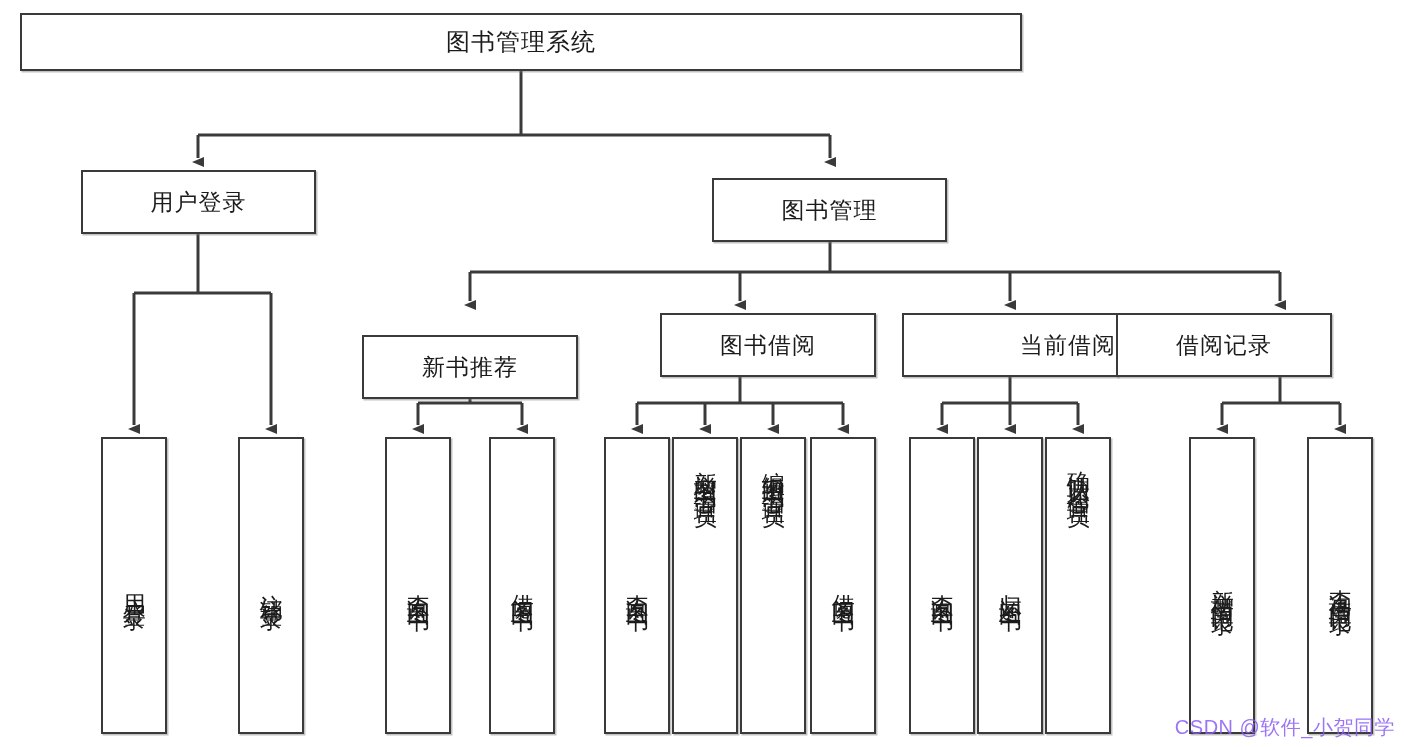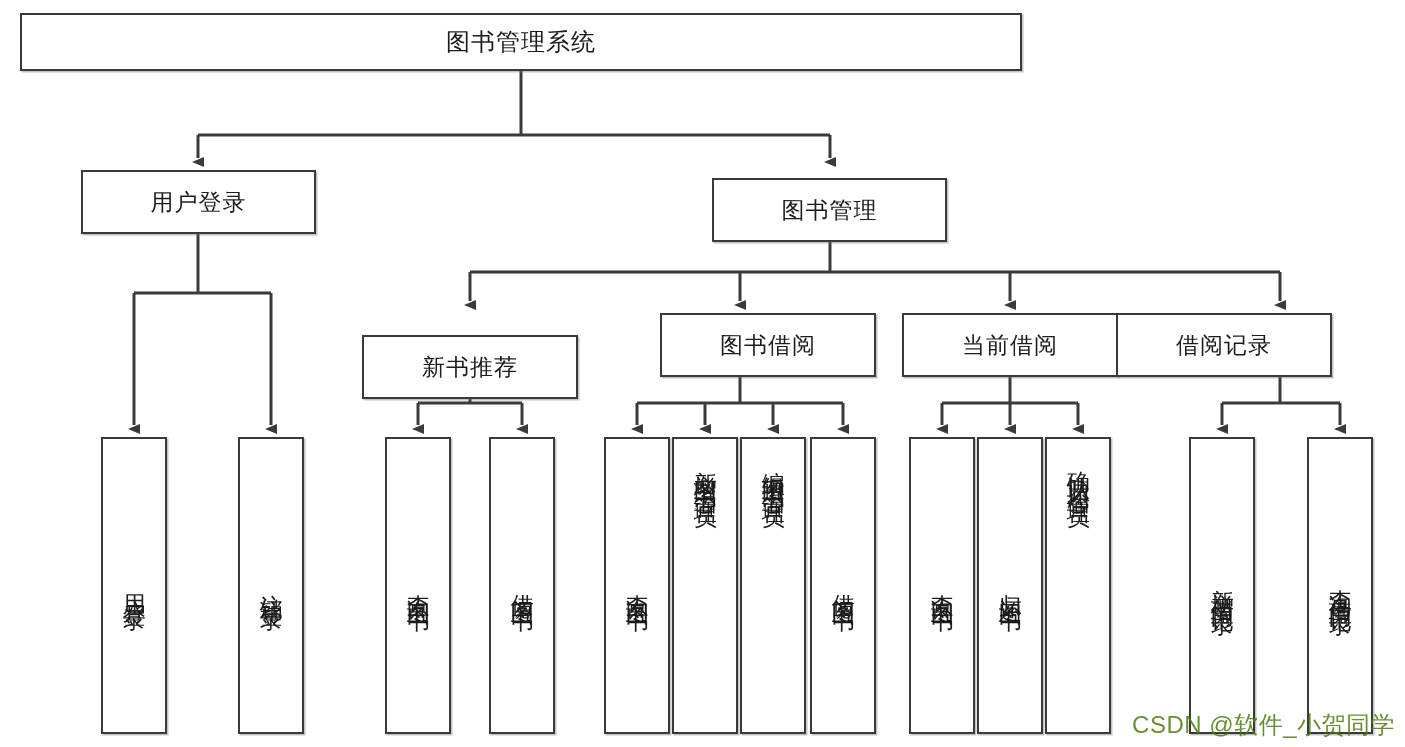--- a/index.html
+++ b/index.html
@@ -61,22 +61,22 @@
     display: block;
   }
   .node.leaf.center-v {
     align-items: center;
     padding-top: 0;
   }
   .watermark {
     position: absolute;
     right: 10px;
     bottom: 6px;
-    font-size: 24px;
-    color: #4d7c0f;
+    font-size: 20px;
+    color: #8b5cf6;
     opacity: 0.85;
     white-space: nowrap;
     z-index: 3;
     letter-spacing: 0.5px;
   }
 </style>
 </head>
 <body>
 
 <div id="canvas">
@@ -141,21 +141,21 @@
   <div class="node" style="left:712px; top:178px; width:235px; height:64px;">
     <span class="label">图书管理</span>
   </div>
 
   <div class="node" style="left:362px; top:313px; width:216px; height:64px;margin-top:22px;">
     <span class="label">新书推荐</span>
   </div>
   <div class="node" style="left:632px; top:313px; width:216px; height:64px;margin-left:28px;">
     <span class="label">图书借阅</span>
   </div>
-  <div class="node" style="left:902px; top:313px; width:216px; height:64px;">
+  <div class="node" style="left:902px; top:313px; width:216px; height:64px;justify-content:flex-end;">
     <span class="label">当前借阅</span>
   </div>
   <div class="node" style="left:1116px; top:313px; width:216px; height:64px;">
     <span class="label">借阅记录</span>
   </div>
 
   <div class="node leaf center-v" style="left:101px; top:437px; width:66px; height:297px;">
     <span class="label">用户登录</span>
   </div>
   <div class="node leaf center-v" style="left:238px; top:437px; width:66px; height:297px;">

